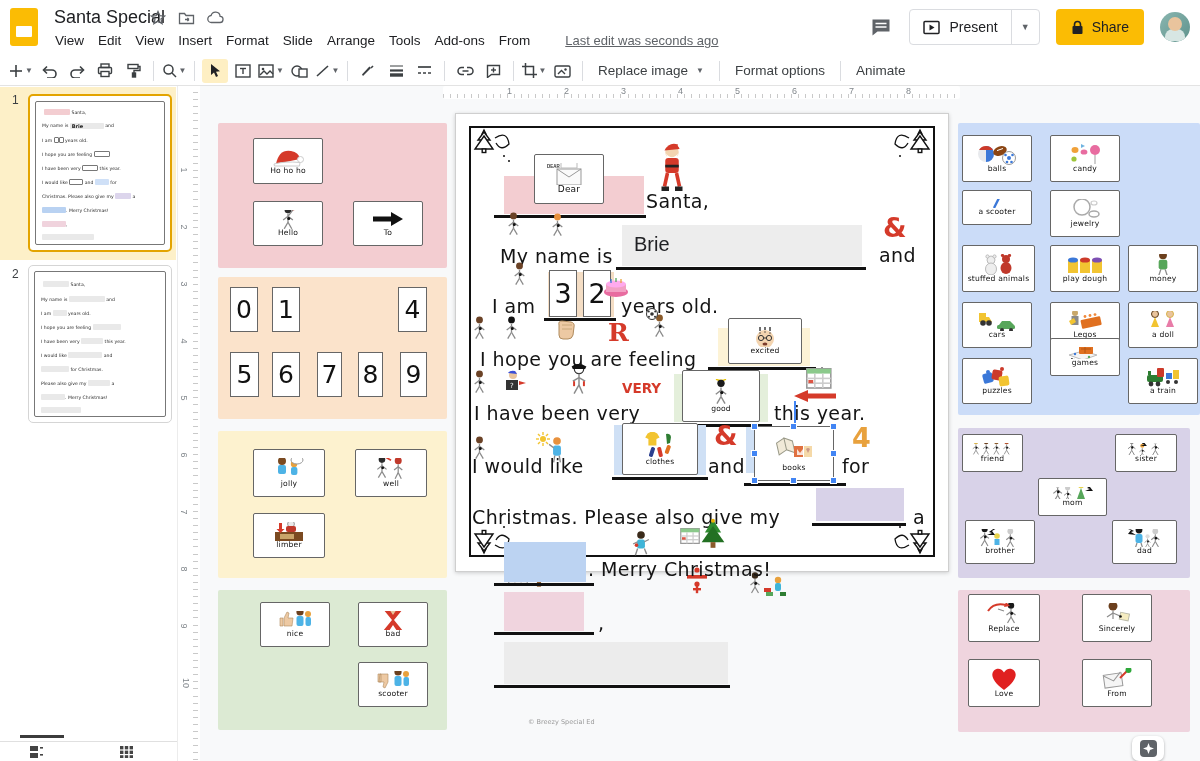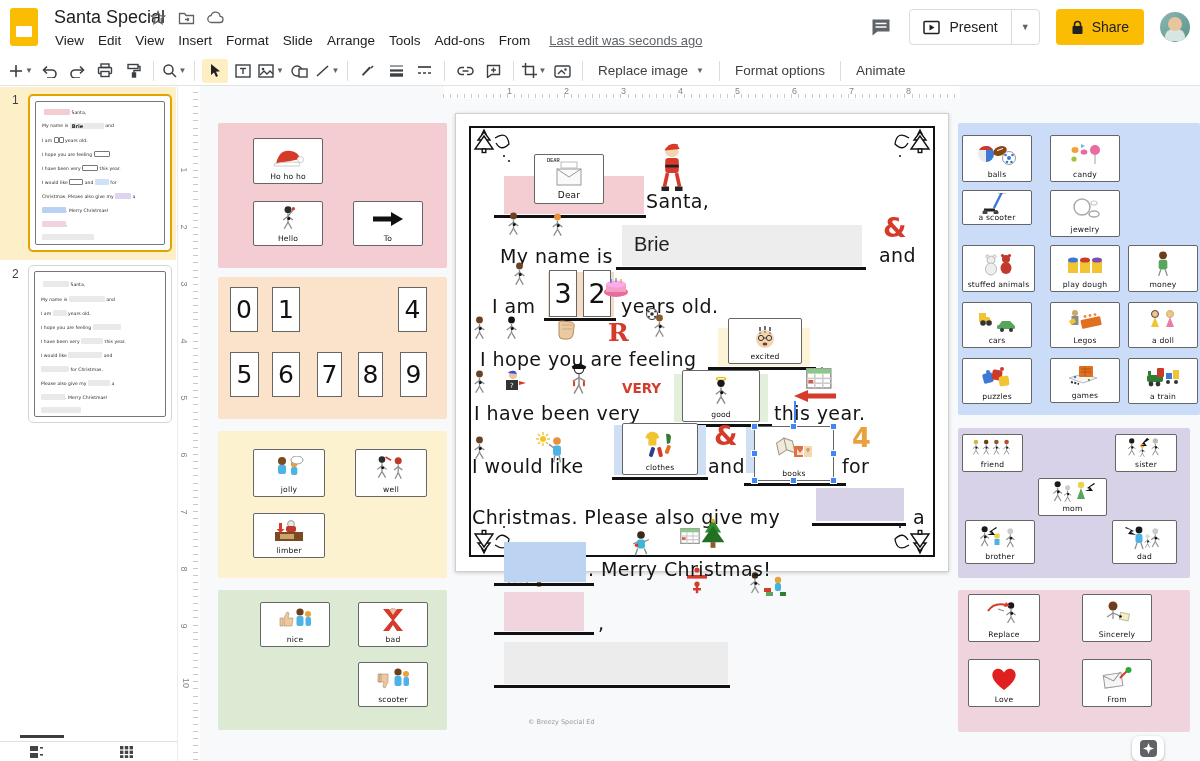--- a/index.html
+++ b/index.html
@@ -8,21 +8,21 @@
 svg{display:block}
 .abs{position:absolute}
 
 .header{position:absolute;left:0;top:0;width:1200px;height:56px;background:#fff;z-index:5}
 .logo{position:absolute;left:10px;top:8px;width:28px;height:38px;background:#fbbc04;border-radius:3px}
 .logo:after{content:"";position:absolute;left:6px;top:18px;width:16px;height:11px;background:#fff;border-radius:1px}
 .doc-title{position:absolute;left:54px;top:7px;font-size:18px;color:#202124;white-space:nowrap}
 .title-icons{position:absolute;left:150px;top:10px;display:flex;gap:12px;color:#5f6368;align-items:center}
 .menubar{position:absolute;left:48px;top:30px;display:flex;font-size:13.5px;color:#202124;align-items:center}
 .menu-item{padding:3px 7px;border-radius:3px;cursor:pointer}
-.last-edit{margin-left:12px;color:#5f6368;font-size:13px;text-decoration:underline;cursor:pointer}
+.last-edit{margin-left:28px;color:#5f6368;font-size:13px;text-decoration:underline;cursor:pointer}
 .head-right{position:absolute;right:10px;top:9px;display:flex;align-items:center;gap:16px}
 .present-btn{display:flex;align-items:stretch;border:1px solid #dadce0;border-radius:4px;height:36px;background:#fff}
 .present-main{display:flex;align-items:center;gap:9px;padding:0 13px;font-size:14px;color:#202124;font-weight:500}
 .present-caret{border-left:1px solid #dadce0;padding:0 9px;display:flex;align-items:center;color:#5f6368;font-size:9px}
 .share-btn{display:flex;align-items:center;gap:8px;background:#fbbc04;border-radius:4px;height:36px;padding:0 15px;font-size:14px;color:#202124;font-weight:500}
 .avatar{width:30px;height:30px;border-radius:50%;background:linear-gradient(135deg,#8ab6b0,#5e928c);position:relative;overflow:hidden}
 .avatar:after{content:"";position:absolute;left:8px;top:5px;width:14px;height:14px;border-radius:50%;background:#e9c49d}
 .avatar:before{content:"";position:absolute;left:5px;top:17px;width:20px;height:12px;border-radius:8px 8px 0 0;background:#d7e6e3}
 
 .toolbar{position:absolute;left:0;top:56px;width:1200px;height:30px;border-bottom:1px solid #e3e3e3;display:flex;align-items:center;padding:0 8px;gap:2px;background:#fff;z-index:4}
@@ -48,21 +48,21 @@
 
 .vruler{position:absolute;left:177px;top:85px;width:23px;height:676px;background:#fff;border-left:1px solid #ececec;z-index:2;
  background-image:repeating-linear-gradient(to bottom,#c9c9c9 0 1px,transparent 1px 7.1px);background-size:5px 100%;background-position:right 2px top;background-repeat:no-repeat}
 .vnum{position:absolute;left:3px;font-size:9px;color:#80868b;transform:rotate(90deg)}
 .hruler{position:absolute;left:443px;top:86px;width:517px;height:13px;background:#fff;border-radius:2px;
  background-image:repeating-linear-gradient(to right,#c9c9c9 0 1px,transparent 1px 7.1px);background-size:100% 4px;background-position:left bottom 1px;background-repeat:no-repeat}
 .hnum{position:absolute;top:0;font-size:9px;color:#80868b}
 .work{position:absolute;left:200px;top:85px;width:1000px;height:676px;background:#f8f9fa}
 
 .panel{position:absolute;border-radius:2px}
-.card{position:absolute;background:#fff;border:1.5px solid #666;border-radius:2px;display:flex;flex-direction:column;align-items:center;justify-content:flex-end;padding:2px 1px;cursor:pointer}
+.card{position:absolute;background:#fff;border:1.5px solid #666;border-radius:2px;display:flex;flex-direction:column;align-items:center;justify-content:flex-end;padding:8px 1px;cursor:pointer}
 .card .lbl{font-size:7.6px;color:#111;line-height:1.1;font-family:"DejaVu Sans",sans-serif;letter-spacing:.2px;white-space:nowrap}
 .card .art{flex:1;display:flex;align-items:center;justify-content:center;width:100%;overflow:hidden}
 .numcard{position:absolute;background:#fff;border:1.5px solid #666;display:flex;align-items:center;justify-content:center;font-family:"DejaVu Sans",sans-serif;font-size:25px;color:#111;cursor:pointer}
 
 .canvas{position:absolute;left:455px;top:113px;width:494px;height:459px;background:#fff;border:1px solid #cfcfcf;box-shadow:0 1px 4px rgba(0,0,0,.18)}
 .letter-border{position:absolute;left:13px;top:12px;right:13px;bottom:14px;border:2.5px solid #111}
 .corner{position:absolute;width:40px;height:46px}
 .lt{position:absolute;font-family:"DejaVu Sans",sans-serif;font-size:17.5px;color:#141414;letter-spacing:.4px;white-space:nowrap}
 .ul{position:absolute;height:2.5px;background:#111}
 .blank{position:absolute}
@@ -669,21 +669,21 @@
         <svg width="36" height="24" viewBox="0 0 36 24">
           <rect x="4" y="8" width="10" height="10" rx="2" fill="#3b78d8" transform="rotate(-15 9 13)"></rect>
           <rect x="13" y="5" width="10" height="10" rx="2" fill="#cc3a2a" transform="rotate(10 18 10)"></rect>
           <rect x="20" y="11" width="10" height="10" rx="2" fill="#f2c431" transform="rotate(-8 25 16)"></rect>
           <circle cx="9" cy="7" r="2" fill="#3b78d8"></circle>
           <circle cx="23" cy="4" r="2" fill="#cc3a2a"></circle>
         </svg>
       </span>
     <span class="lbl">puzzles</span>
   </div>
-  <div class="card" style="left:1050px;top:358px;width:70px;height:45px">
+  <div class="card" style="left:1050px;top:338px;width:70px;height:38px">
     <span class="art">
         <svg width="36" height="24" viewBox="0 0 36 24">
           <polygon points="2,14 16,10 30,14 16,19" fill="#f5f5f5" stroke="#bbb"></polygon>
           <rect x="12" y="2" width="14" height="11" rx="1" fill="#e07020"></rect>
           <path d="M14 5h10M14 8h10M18 3v9" stroke="#b55510"></path>
           <path d="M4 18l8 2" stroke="#333" stroke-width="2" stroke-dasharray="2 1.4"></path>
           <circle cx="8" cy="13" r="1.2" fill="#3b78d8"></circle>
           <circle cx="22" cy="16" r="1.2" fill="#57a65a"></circle>
         </svg>
       </span>

